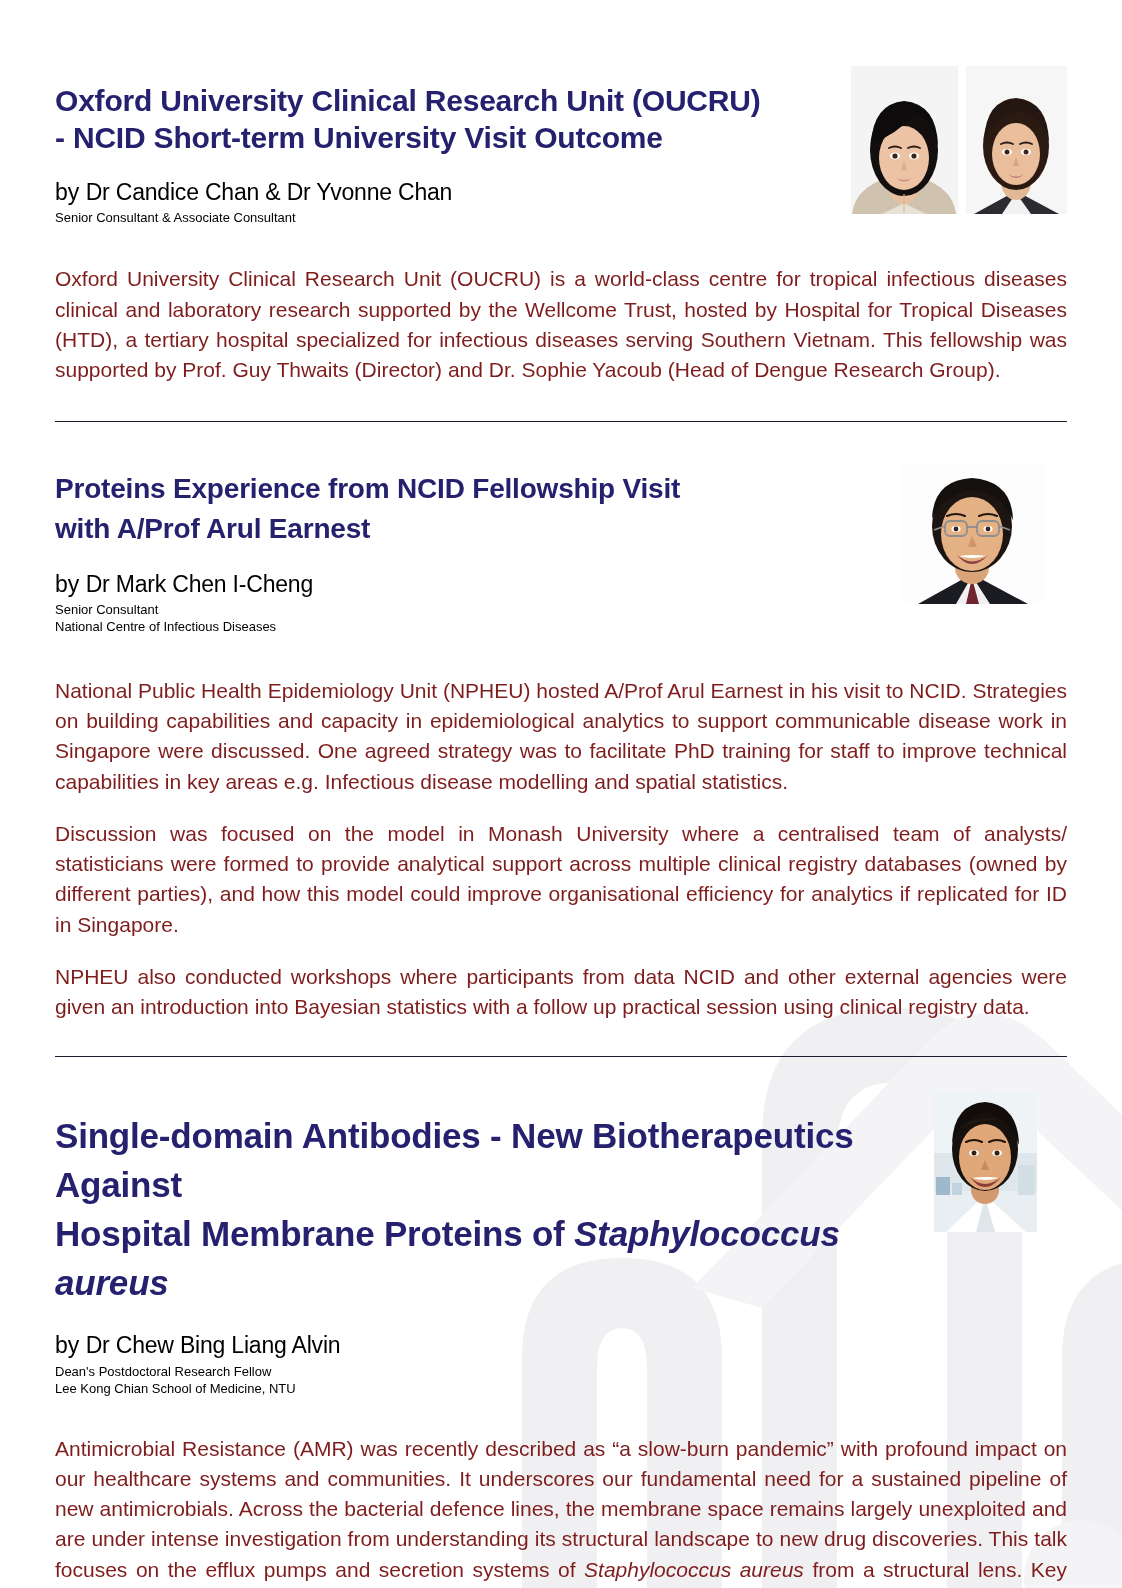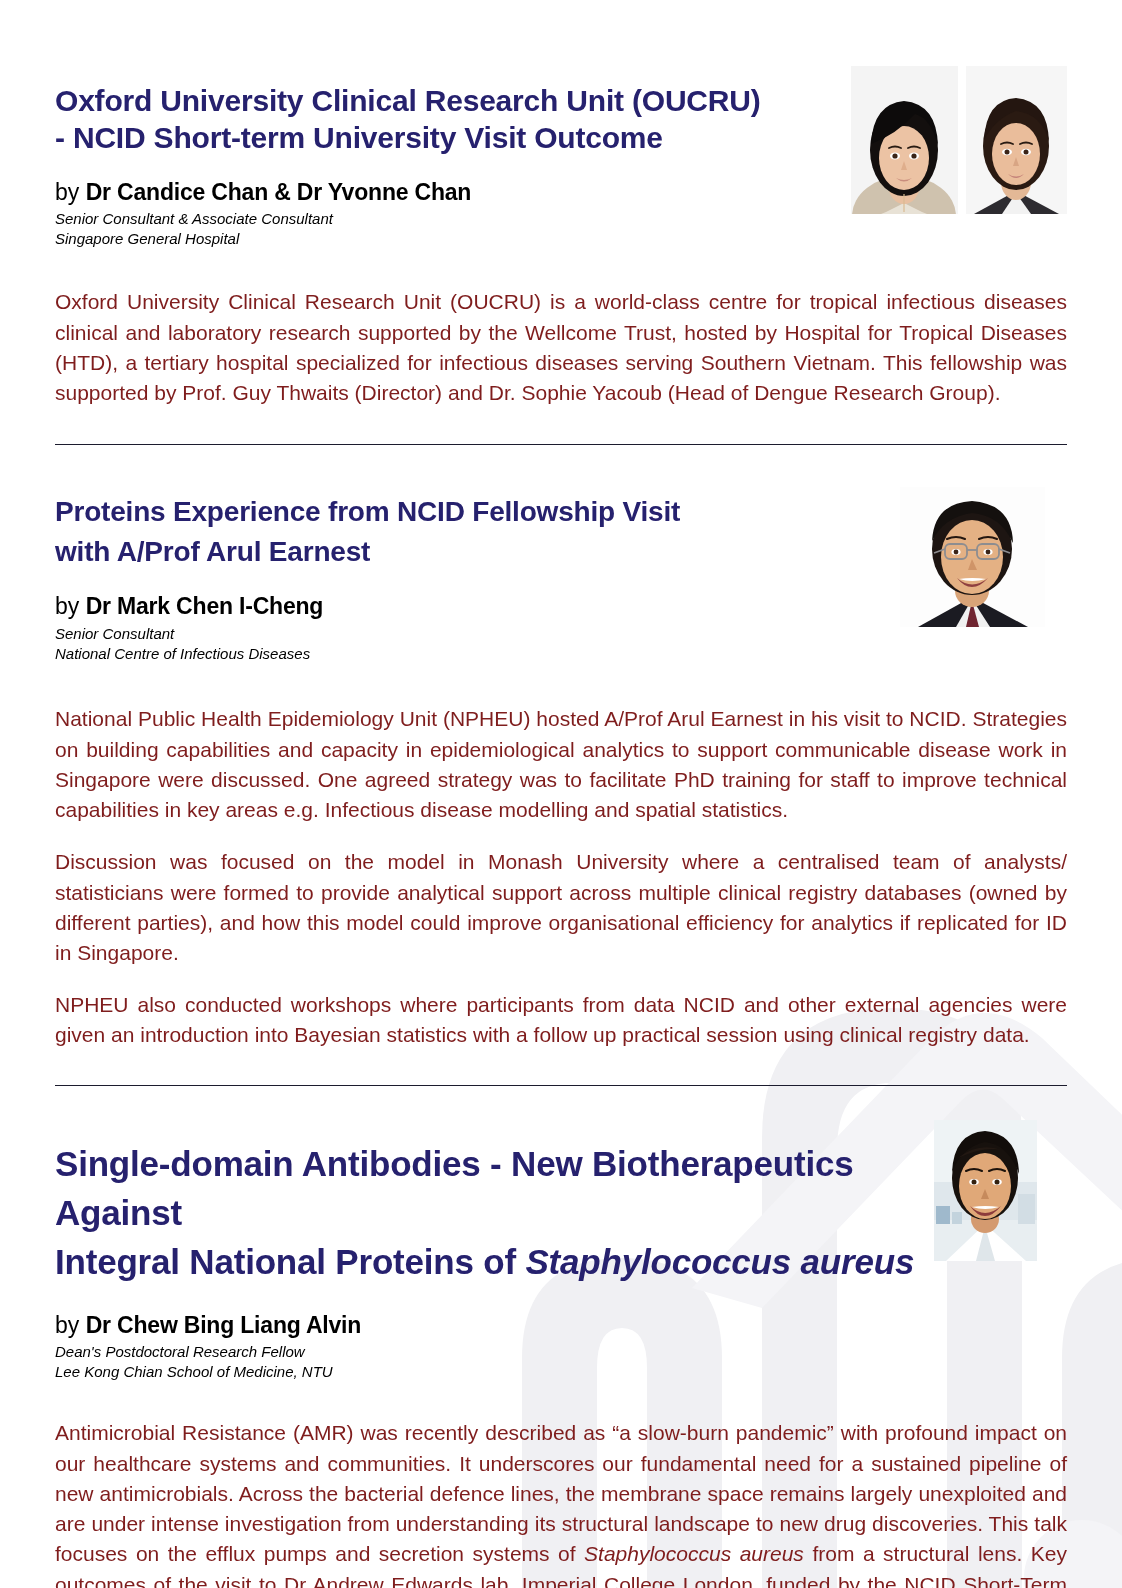--- a/index.html
+++ b/index.html
@@ -50,28 +50,27 @@
   .title .ln { display: block; }
   .title .ital { font-style: italic; }
 
   .byline {
     font-size: 23px;
     line-height: 1.32;
     margin-top: 4px;
     color: #000;
   }
   .byline .by { font-weight: normal; }
-  .byline .name { font-weight: bold; letter-spacing: -0.2px; }
+  .byline .name { font-weight: normal; letter-spacing: -0.2px; }
 
   .affil {
-    font-size: 15px;
+    font-size: 13px;
     line-height: 1.35;
     margin-top: 2px;
     color: #000;
-    font-style: italic;
   }
 
   
   .body-copy {
     font-size: 21px;
     line-height: 1.44;
     text-align: justify;
     color: #7f1d1d;
   }
   .body-copy p { margin: 0 0 22px 0; }
@@ -139,21 +138,20 @@
         <h1 class="title">
           <span class="ln">Oxford University Clinical Research Unit (OUCRU)</span>
           <span class="ln">- NCID  Short-term University Visit Outcome</span>
         </h1>
         <div class="byline">
           <span class="by">by</span>
           <span class="name">Dr Candice Chan  &amp; Dr Yvonne Chan</span>
         </div>
         <div class="affil">
           <div>Senior Consultant  &amp; Associate Consultant</div>
-          <div>Singapore General Hospital</div>
         </div>
       </div>
 
       <div class="photo-pair">
 
         <div class="photo p-candice">
           <svg viewBox="0 0 107 148" width="107" height="148" aria-hidden="true">
             <rect width="107" height="148" fill="#f4f4f4"></rect>
             <ellipse cx="53" cy="150" rx="52" ry="40" fill="#cfc2ae"></ellipse>
             <path d="M53 137 L35 146 L30 148 L76 148 L71 146 Z" fill="#e8e2d6"></path>
@@ -257,21 +255,21 @@
     </div>
 
     <hr class="rule">
   </section>
 
   <section class="section" id="sec3">
     <div class="sec-head">
       <div class="head-text">
         <h1 class="title">
           <span class="ln">Single-domain Antibodies - New Biotherapeutics Against</span>
-          <span class="ln"><span>Integral National Proteins of </span><span class="ital">Staphylococcus aureus</span></span>
+          <span class="ln"><span>Hospital Membrane Proteins of </span><span class="ital">Staphylococcus aureus</span></span>
         </h1>
         <div class="byline">
           <span class="by">by</span>
           <span class="name">Dr Chew Bing Liang Alvin</span>
         </div>
         <div class="affil">
           <div>Dean's Postdoctoral Research Fellow</div>
           <div>Lee Kong Chian School of Medicine, NTU</div>
         </div>
       </div>

